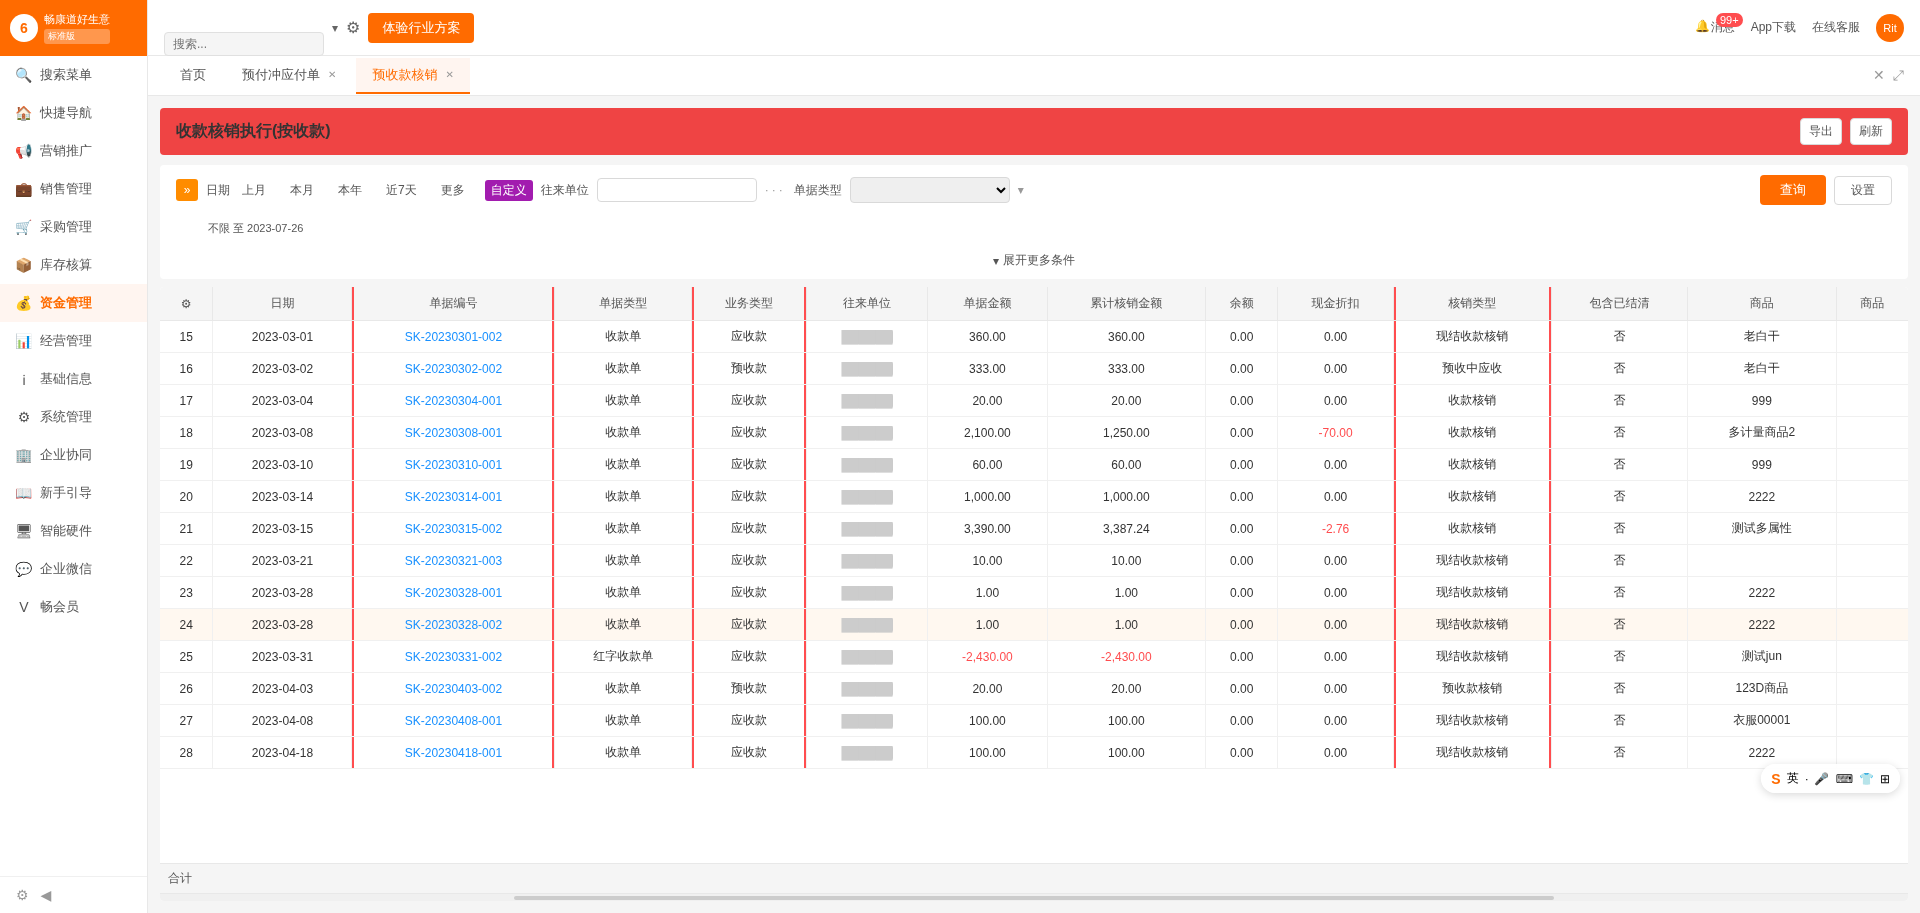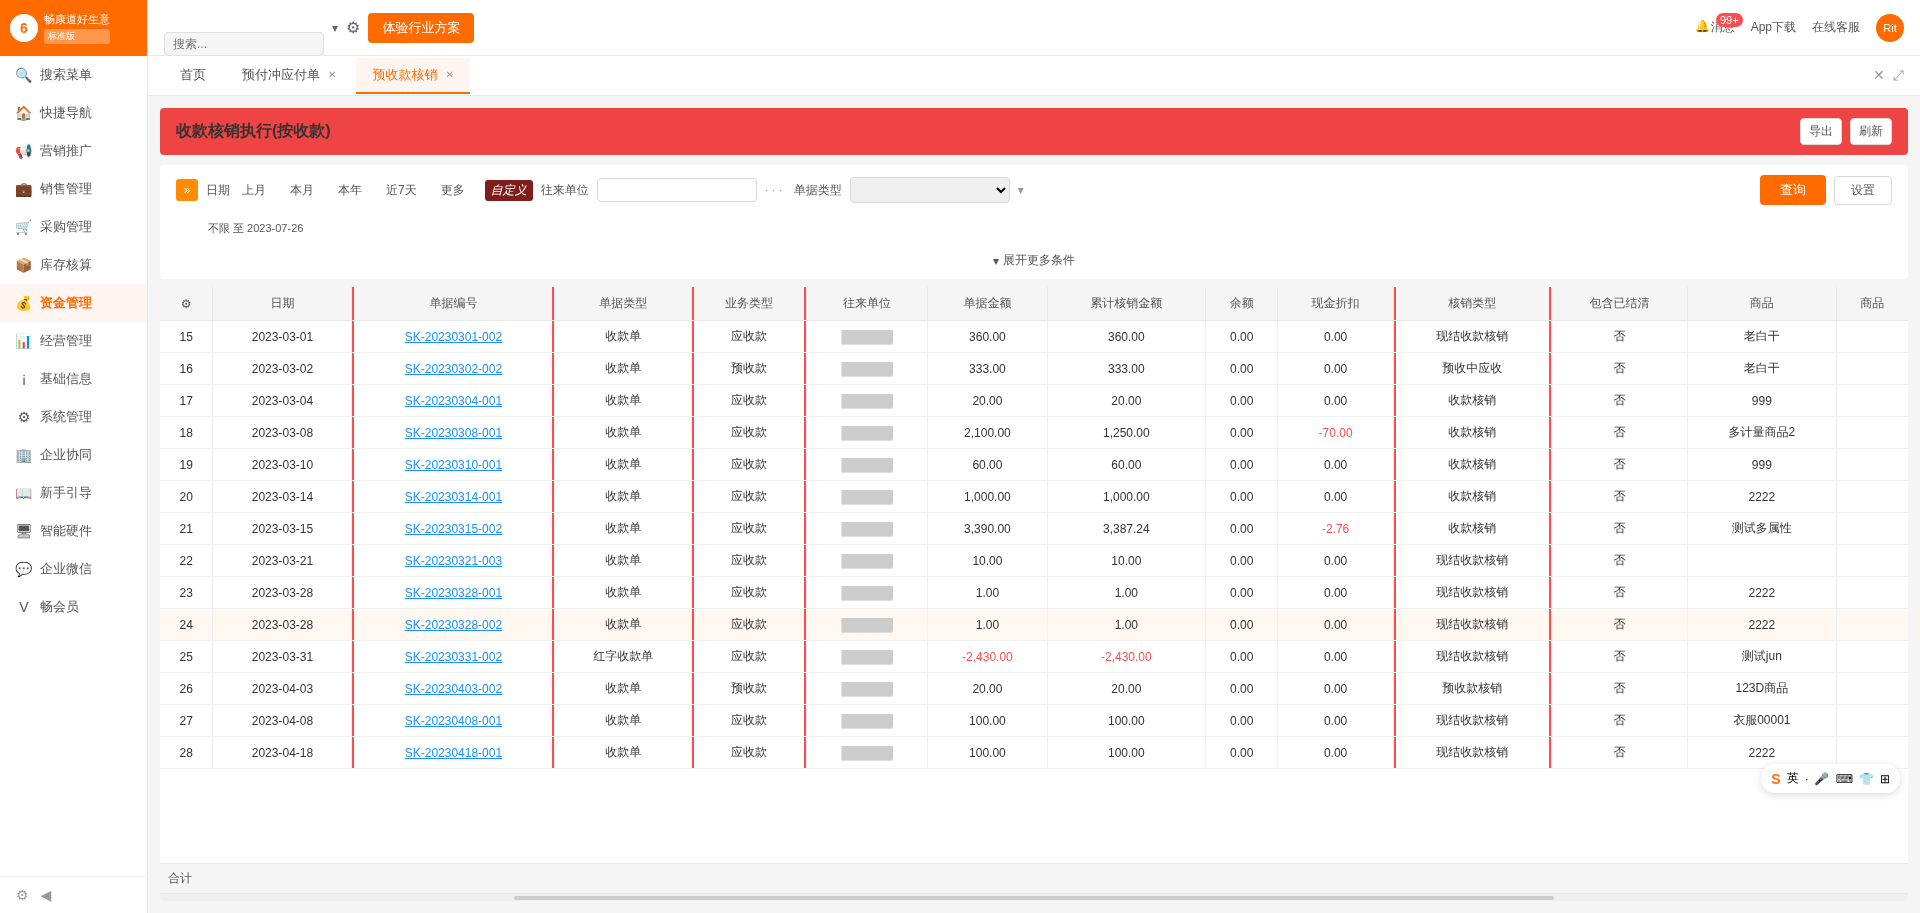--- a/index.html
+++ b/index.html
@@ -45,39 +45,39 @@
     .page-title { font-size: 16px; font-weight: bold; color: #333; }
     .page-actions { display: flex; gap: 8px; }
     .action-btn { display: flex; align-items: center; gap: 4px; color: #555; cursor: pointer; font-size: 12px; padding: 4px 8px; border: 1px solid #d9d9d9; border-radius: 4px; background: #fff; }
 
     
     .filter-bar { background: #fff; padding: 10px 16px; border-radius: 4px; margin-bottom: 8px; display: flex; align-items: center; gap: 16px; flex-wrap: wrap; }
     .filter-row { display: flex; align-items: center; gap: 8px; width: 100%; }
     .filter-label { color: #555; font-size: 12px; white-space: nowrap; }
     .date-links { display: flex; gap: 16px; align-items: center; }
     .date-link { color: #555; cursor: pointer; font-size: 12px; padding: 2px 4px; }
-    .date-link.custom { background: #7f1d1d; color: #fff; padding: 2px 6px; border-radius: 3px; font-style: italic; }
+    .date-link.custom { background: #a21caf; color: #fff; padding: 2px 6px; border-radius: 3px; }
     .date-range { color: #555; font-size: 11px; }
     .filter-input { border: 1px solid #d9d9d9; border-radius: 4px; padding: 4px 8px; font-size: 12px; width: 160px; }
     .filter-select { border: 1px solid #d9d9d9; border-radius: 4px; padding: 4px 8px; font-size: 12px; width: 160px; }
     .expand-btn { display: flex; align-items: center; gap: 4px; color: #555; cursor: pointer; font-size: 12px; margin: 0 auto; }
     .query-btn { background: #ff6b00; color: #fff; border: none; padding: 6px 20px; border-radius: 4px; cursor: pointer; font-size: 13px; }
     .set-btn { background: #fff; color: #555; border: 1px solid #d9d9d9; padding: 5px 16px; border-radius: 4px; cursor: pointer; font-size: 12px; }
     .filter-dots { color: #999; letter-spacing: 3px; }
 
     
     .table-container { flex: 1; background: #fff; border-radius: 4px; overflow: hidden; display: flex; flex-direction: column; }
     .table-wrap { overflow: auto; flex: 1; }
     table { width: 100%; border-collapse: collapse; font-size: 12px; }
     thead th { background: #f5f5f5; padding: 8px 8px; text-align: center; color: #555; font-weight: normal; border-bottom: 1px solid #e8e8e8; border-right: 1px solid #e8e8e8; white-space: nowrap; position: sticky; top: 0; z-index: 2; }
     thead th:last-child { border-right: none; }
     tbody td { padding: 7px 8px; border-bottom: 1px solid #f0f0f0; border-right: 1px solid #f0f0f0; text-align: center; color: #333; white-space: nowrap; }
     tbody td:last-child { border-right: none; }
     tbody tr.highlighted { background: #fff8f0; }
-    .link { color: #1890ff; cursor: pointer; text-decoration: underline; }
+    .link { color: #1890ff; cursor: pointer; }
     .negative { color: #ff4d4f; }
     .table-footer { background: #f5f5f5; padding: 6px 8px; border-top: 1px solid #e8e8e8; display: flex; gap: 16px; font-size: 12px; color: #555; }
 
     
     .scroll-indicator { height: 8px; background: #f0f0f0; border-top: 1px solid #e8e8e8; display: flex; align-items: center; padding: 0 8px; }
     .scroll-bar { height: 4px; background: #ccc; border-radius: 2px; width: 60%; margin: 0 auto; }
 
     
     .watermark { position: fixed; bottom: 120px; right: 20px; display: flex; align-items: center; gap: 6px; background: rgba(255,255,255,0.9); padding: 6px 10px; border-radius: 20px; box-shadow: 0 2px 8px rgba(0,0,0,0.15); z-index: 100; }
 

